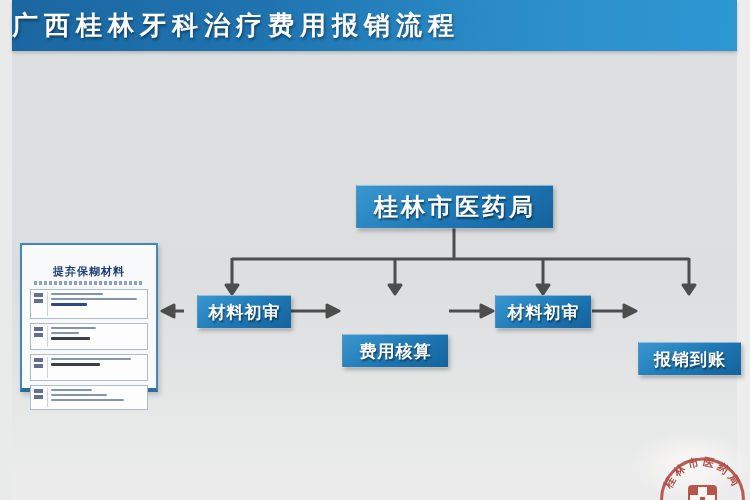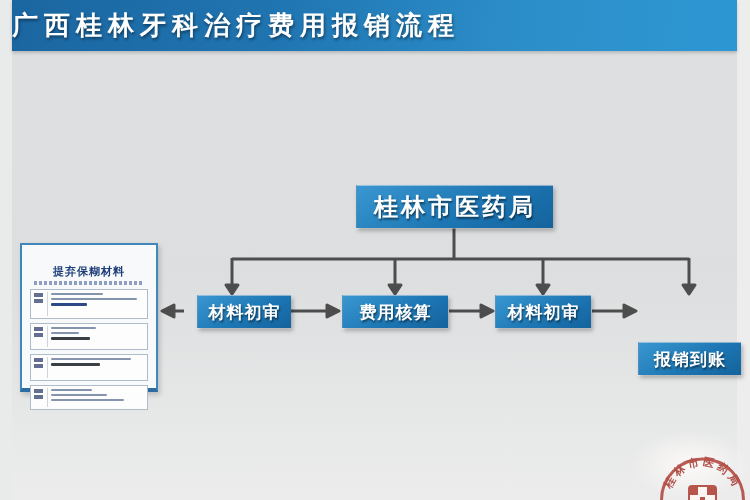--- a/index.html
+++ b/index.html
@@ -34,21 +34,21 @@
     border-left:1px solid rgba(255,255,255,.25);
     box-shadow:2px 3px 4px rgba(0,0,0,.25), 0 1px 0 rgba(255,255,255,.5);
     display:flex; align-items:center; justify-content:center;
     color:#fff; font-weight:bold;
     text-shadow:1px 2px 2px rgba(0,0,0,.5);
     white-space:nowrap;
   }
   .flow-box.root { left:356px; top:185px; width:197px; height:43px; font-size:24px; letter-spacing:3px; }
   .flow-box.step { top:295px; height:33px; font-size:17px; letter-spacing:1px; }
   #step-0 { left:197px; width:94px;align-items:center; }
-  #step-1 { left:342px; width:106px; }
+  #step-1 { left:342px; width:106px;margin-top:39px; }
   #step-2 { left:495px; width:96px; }
   #step-3 { left:638px; width:103px;margin-top:47px; }
 
   .connectors { position:absolute; left:0; top:0; pointer-events:none; }
 
   
   .doc-panel {
     position:absolute; left:20px; top:243px; width:138px; height:149px;
     background:#f7f9fa;
     border:2px solid #4187ba;

